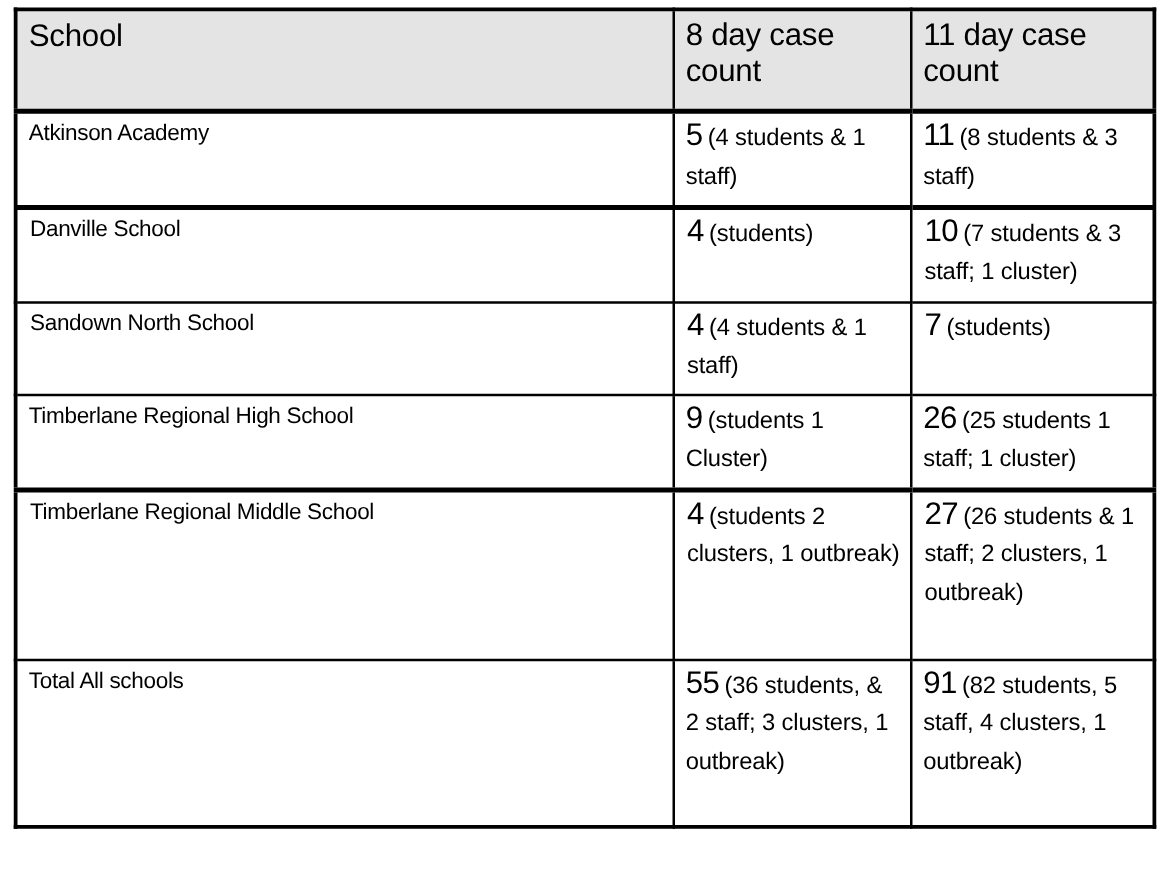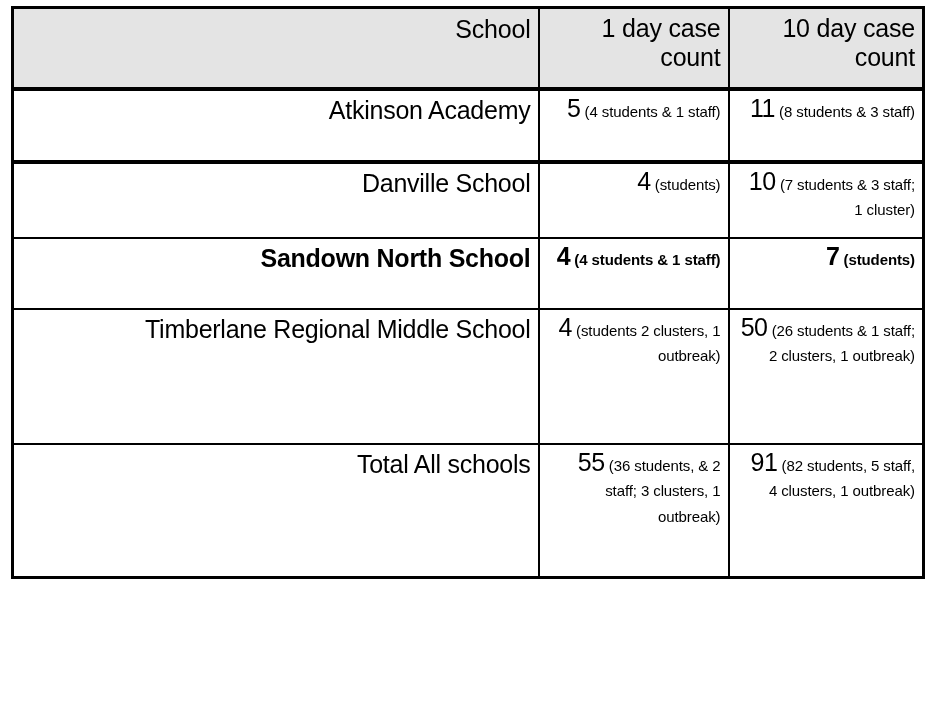--- a/index.html
+++ b/index.html
@@ -33,82 +33,82 @@
   table.case-table col.c-fourteen{ width: 195px; }
 
   table.case-table th,
   table.case-table td {
     border-left: 2px solid #000000;
     border-right: 2px solid #000000;
     border-top: 2px solid #000000;
     border-bottom: 2px solid #000000;
     vertical-align: top;
     padding: 5px 7px 6px 9px;
-    text-align: right;
+    text-align: left;
     font-weight: normal;
   }
   table.case-table thead th {
     background: #e4e4e4;
     font-size: 25px;
     line-height: 1.17;
     letter-spacing: -0.2px;
     border-bottom: 4px solid #000000;
     height: 66px;
   }
   table.case-table thead th.h-school { padding-top: 6px; }
 
   td.school-name {
-    font-size: 25px;
+    font-size: 18px;
     line-height: 1.15;
     letter-spacing: -0.25px;
     white-space: nowrap;
   }
   td.count-cell {
     font-size: 15.5px;
     line-height: 1.62;
     letter-spacing: -0.1px;
   }
   td.count-cell .big-num {
     font-size: 25px;
     line-height: 1;
     letter-spacing: -0.5px;
   }
   td.count-cell .detail {
-    font-size: 15px;
+    font-size: 19px;
   }
 
   
   tr.sep-thick > td { border-bottom: 4px solid #000000; }
   tr.sep-thin  > td { border-bottom: 2px solid #000000; padding-left: 10px; }
 
   
   tr.r-atkinson > td   { height: 58px; }
   tr.r-danville > td   { height: 62px; }
   tr.r-pollard  > td   { height: 60px; }
-  tr.r-sandownn > td   { height: 58px; font-weight: bold; }
+  tr.r-sandownn > td   { height: 58px; }
   tr.r-tlc      > td   { height: 26px; }
   tr.r-trhs     > td   { height: 58px; }
   tr.r-trms     > td   { height: 122px; }
   tr.r-total    > td   { height: 120px; }
 </style>
 </head>
 <body>
 
 <div id="table-wrap">
   <table class="case-table">
     <colgroup>
       <col class="c-school">
       <col class="c-seven">
       <col class="c-fourteen">
     </colgroup>
     <thead>
       <tr>
         <th class="h-school">School</th>
-        <th>1 day case count</th>
-        <th>10 day case count</th>
+        <th>8 day case count</th>
+        <th>11 day case count</th>
       </tr>
     </thead>
     <tbody>
 
       <tr class="r-atkinson sep-thick">
         <td class="school-name">Atkinson Academy</td>
         <td class="count-cell">
           <span class="big-num">5</span>
           <span class="detail">(4 students &amp; 1 staff)</span>
         </td>
@@ -137,29 +137,40 @@
           <span class="big-num">4</span>
           <span class="detail">(4 students &amp; 1 staff)</span>
         </td>
         <td class="count-cell">
           <span class="big-num">7</span>
           <span class="detail">(students)</span>
         </td>
       </tr>
 
 
+      <tr class="r-trhs sep-thick">
+        <td class="school-name">Timberlane Regional High School</td>
+        <td class="count-cell">
+          <span class="big-num">9</span>
+          <span class="detail">(students 1 Cluster)</span>
+        </td>
+        <td class="count-cell">
+          <span class="big-num">26</span>
+          <span class="detail">(25 students 1 staff; 1 cluster)</span>
+        </td>
+      </tr>
 
       <tr class="r-trms sep-thin">
         <td class="school-name">Timberlane Regional Middle School</td>
         <td class="count-cell">
           <span class="big-num">4</span>
           <span class="detail">(students 2 clusters, 1 outbreak)</span>
         </td>
         <td class="count-cell">
-          <span class="big-num">50</span>
+          <span class="big-num">27</span>
           <span class="detail">(26 students &amp; 1 staff; 2 clusters, 1 outbreak)</span>
         </td>
       </tr>
 
       <tr class="r-total">
         <td class="school-name">Total All schools</td>
         <td class="count-cell">
           <span class="big-num">55</span>
           <span class="detail">(36 students, &amp; 2 staff; 3 clusters, 1 outbreak)</span>
         </td>

